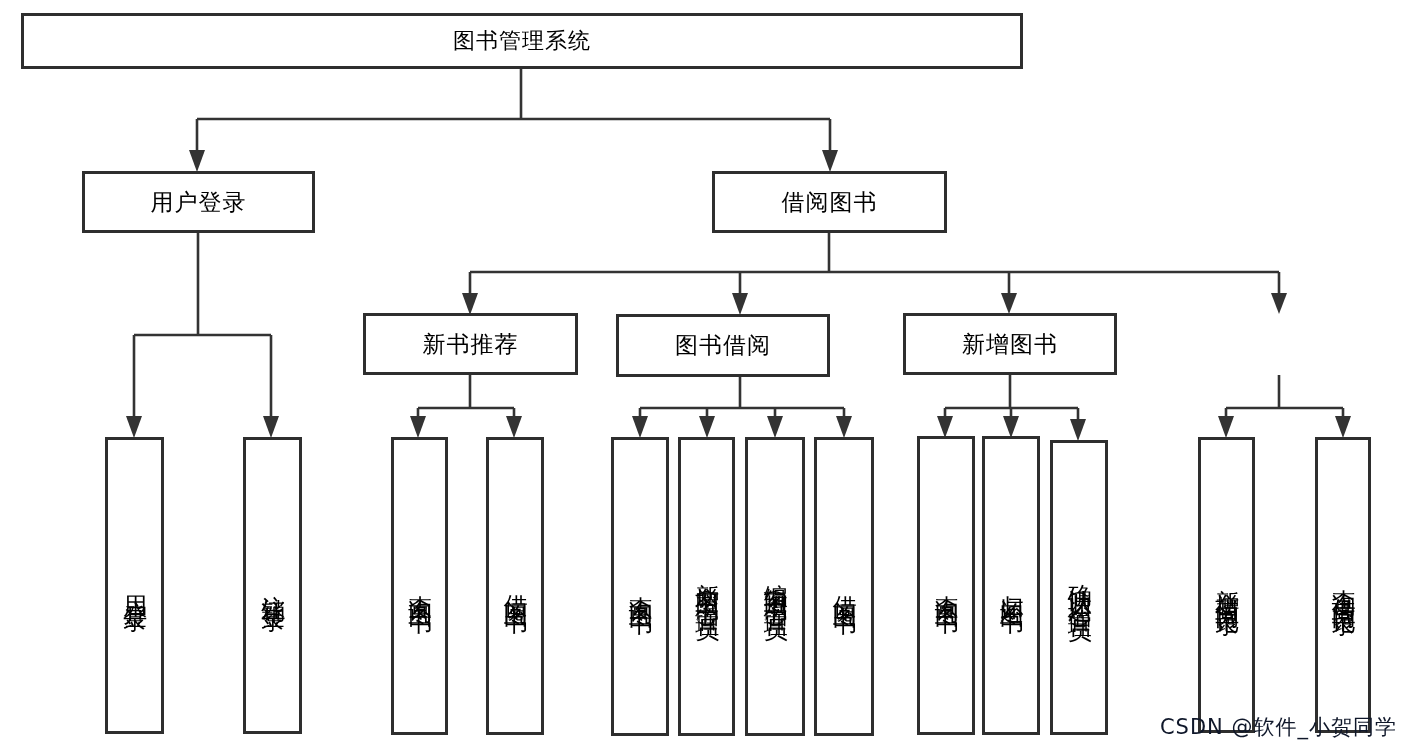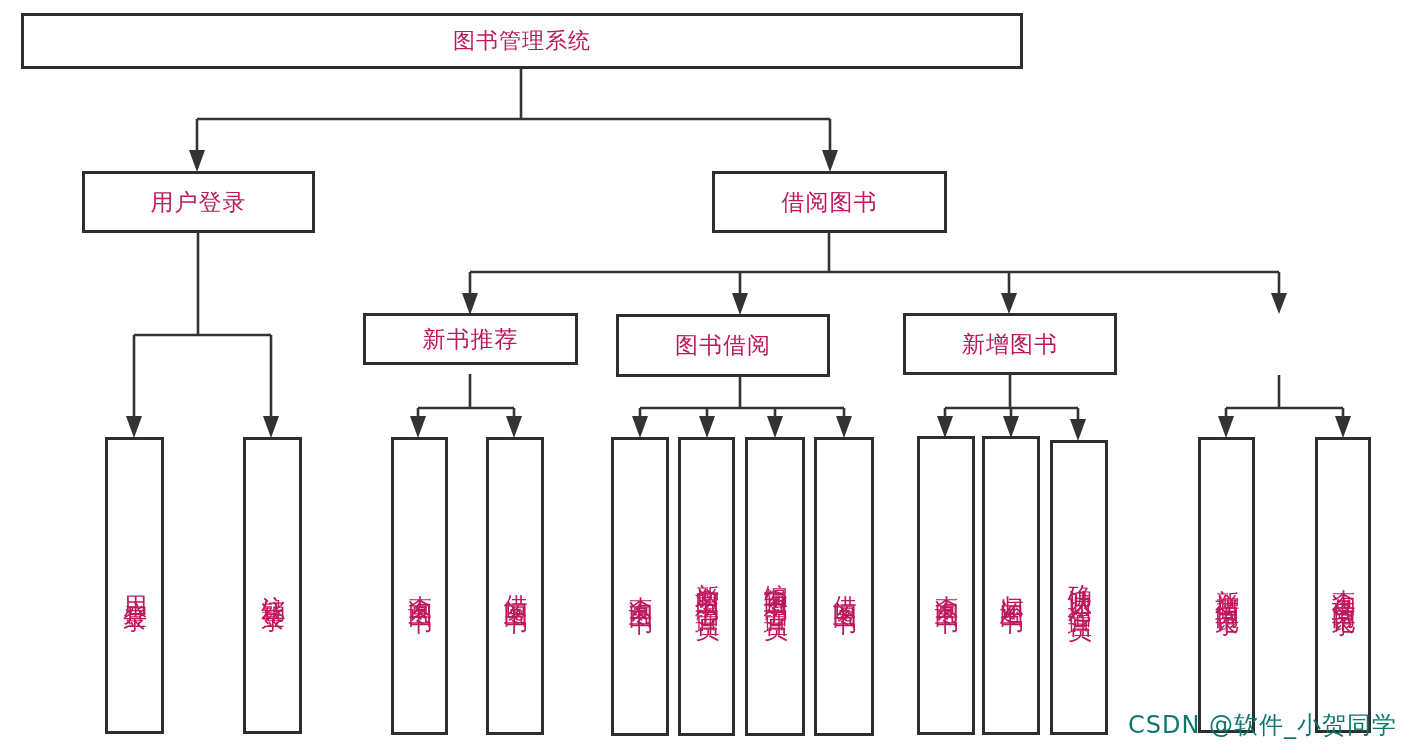--- a/index.html
+++ b/index.html
@@ -10,41 +10,41 @@
     font-family:"DejaVu Sans","Liberation Sans",sans-serif;
     overflow:hidden;
   }
   .wires{position:absolute;left:0;top:0;z-index:1;}
   .box{
     position:absolute;
     box-sizing:border-box;
     border:3px solid #2e2e2e;
     background:#ffffff;
     display:flex;align-items:center;justify-content:center;
-    color:#be185d;
+    color:#000000;
     z-index:2;
   }
   .h-box span{
     font-size:23px;
     letter-spacing:1px;
     white-space:nowrap;
   }
   .root-box span{font-size:22px;}
   .v-box span{
     writing-mode:vertical-rl;
     text-orientation:mixed;
     font-size:24px;
     letter-spacing:5px;
     line-height:1.15;
   }
   .watermark{
     position:absolute;
     right:8px;bottom:6px;
-    font-size:24px;
-    color:#0f766e;
+    font-size:21px;
+    color:#0f172a;
     letter-spacing:1px;
     z-index:5;
     white-space:nowrap;
   }
 </style>
 </head>
 <body>
 
 <div class="stage">
 
@@ -118,21 +118,21 @@
     <span>图书管理系统</span>
   </div>
 
   <div class="box h-box" style="left:82px;top:171px;width:233px;height:62px">
     <span>用户登录</span>
   </div>
   <div class="box h-box" style="left:712px;top:171px;width:235px;height:62px">
     <span>借阅图书</span>
   </div>
 
-  <div class="box h-box" style="left:363px;top:313px;width:215px;height:52px">
+  <div class="box h-box" style="left:363px;top:313px;width:215px;height:62px">
     <span>新书推荐</span>
   </div>
   <div class="box h-box" style="left:616px;top:314px;width:214px;height:63px">
     <span>图书借阅</span>
   </div>
   <div class="box h-box" style="left:903px;top:313px;width:214px;height:62px">
     <span>新增图书</span>
   </div>
 
   <div class="box v-box" style="left:105px;top:437px;width:59px;height:297px">

